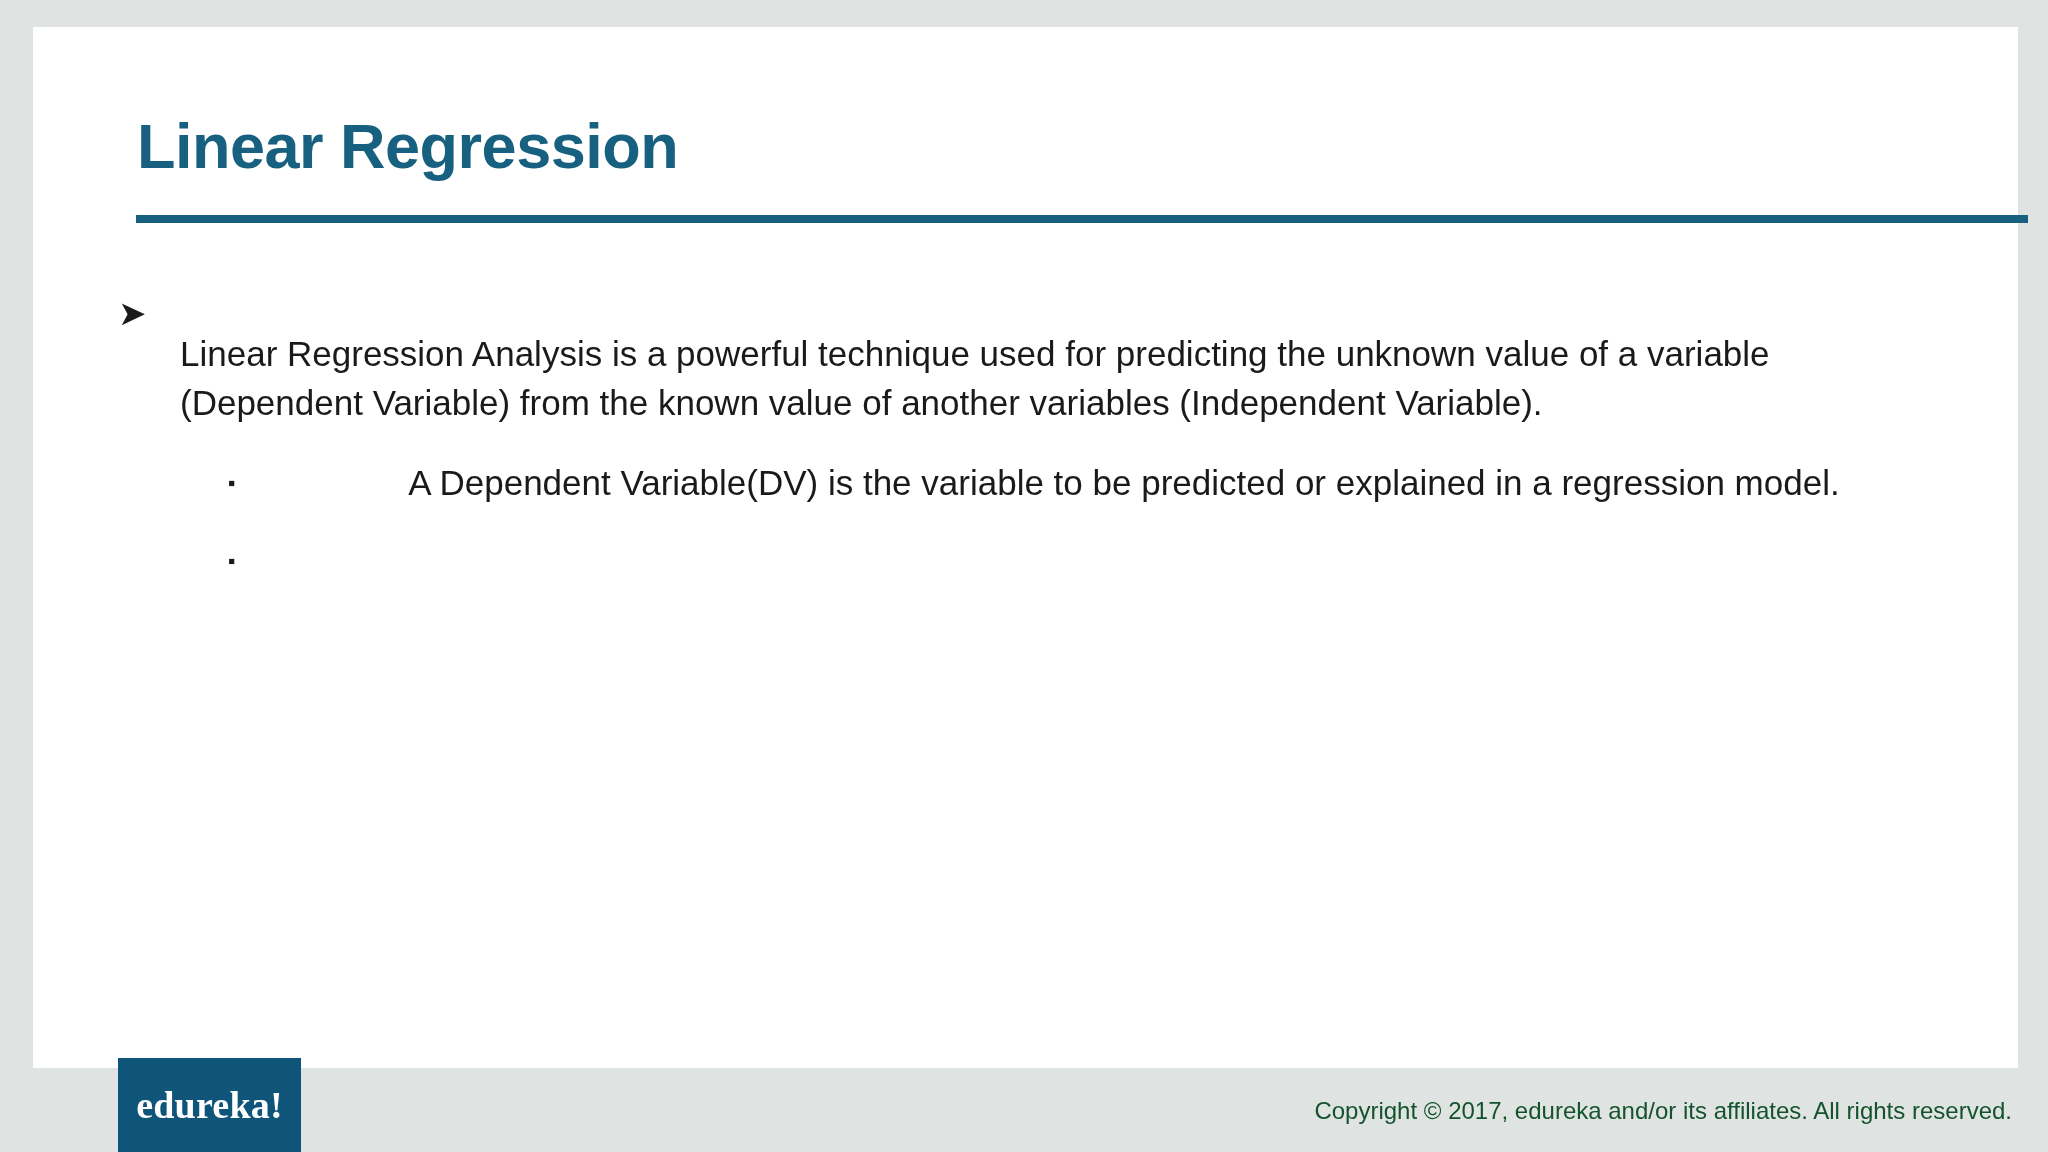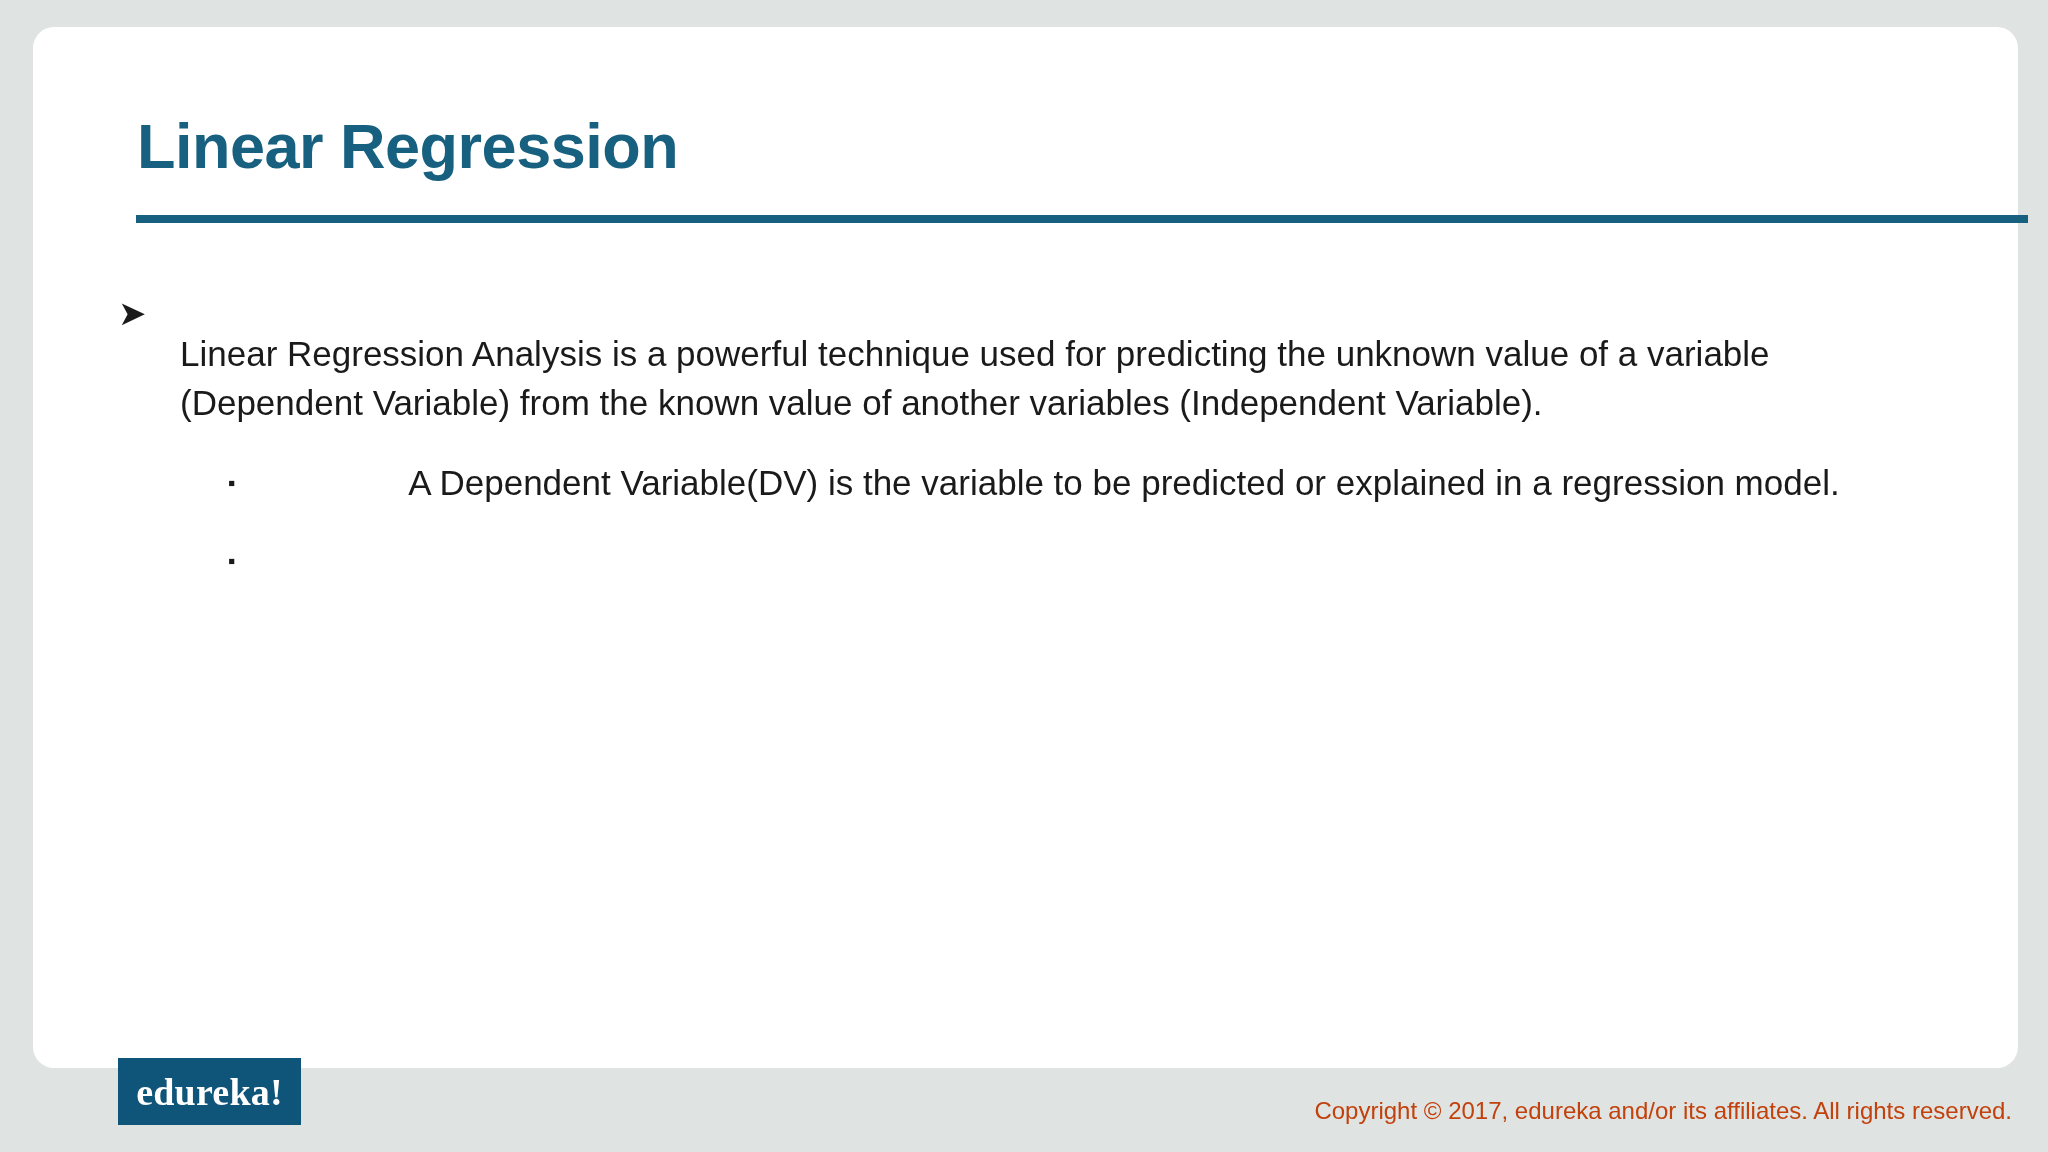--- a/index.html
+++ b/index.html
@@ -22,21 +22,20 @@
   }
 
   
   .card {
     position: absolute;
     left: 33px;
     top: 27px;
     width: 1985px;
     height: 1041px;
     background: #ffffff;
-    border-radius: 21px;
   }
 
   
   .title {
     position: absolute;
     left: 104px;
     top: 86px;
     font-size: 63px;
     font-weight: bold;
     color: #18607f;
@@ -128,41 +127,41 @@
     width: 2048px;
     height: 84px;
     background: #dfe3e1;
   }
 
   .logo {
     position: absolute;
     left: 118px;
     top: 1058px;
     width: 183px;
-    height: 67px;
+    height: 94px;
     background: #0f5479;
     display: flex;
     align-items: center;
     justify-content: center;
   }
 
   .logo-text {
     font-family: "Liberation Serif", serif;
     font-weight: bold;
     font-size: 38px;
     color: #ffffff;
     letter-spacing: 0.2px;
   }
 
   .copyright {
     position: absolute;
     right: 36px;
     top: 1097px;
     font-size: 24px;
-    color: #c2410c;
+    color: #14532d;
     white-space: nowrap;
   }
 </style>
 </head>
 <body>
 
 <div class="slide">
 
   <div class="card">
 

